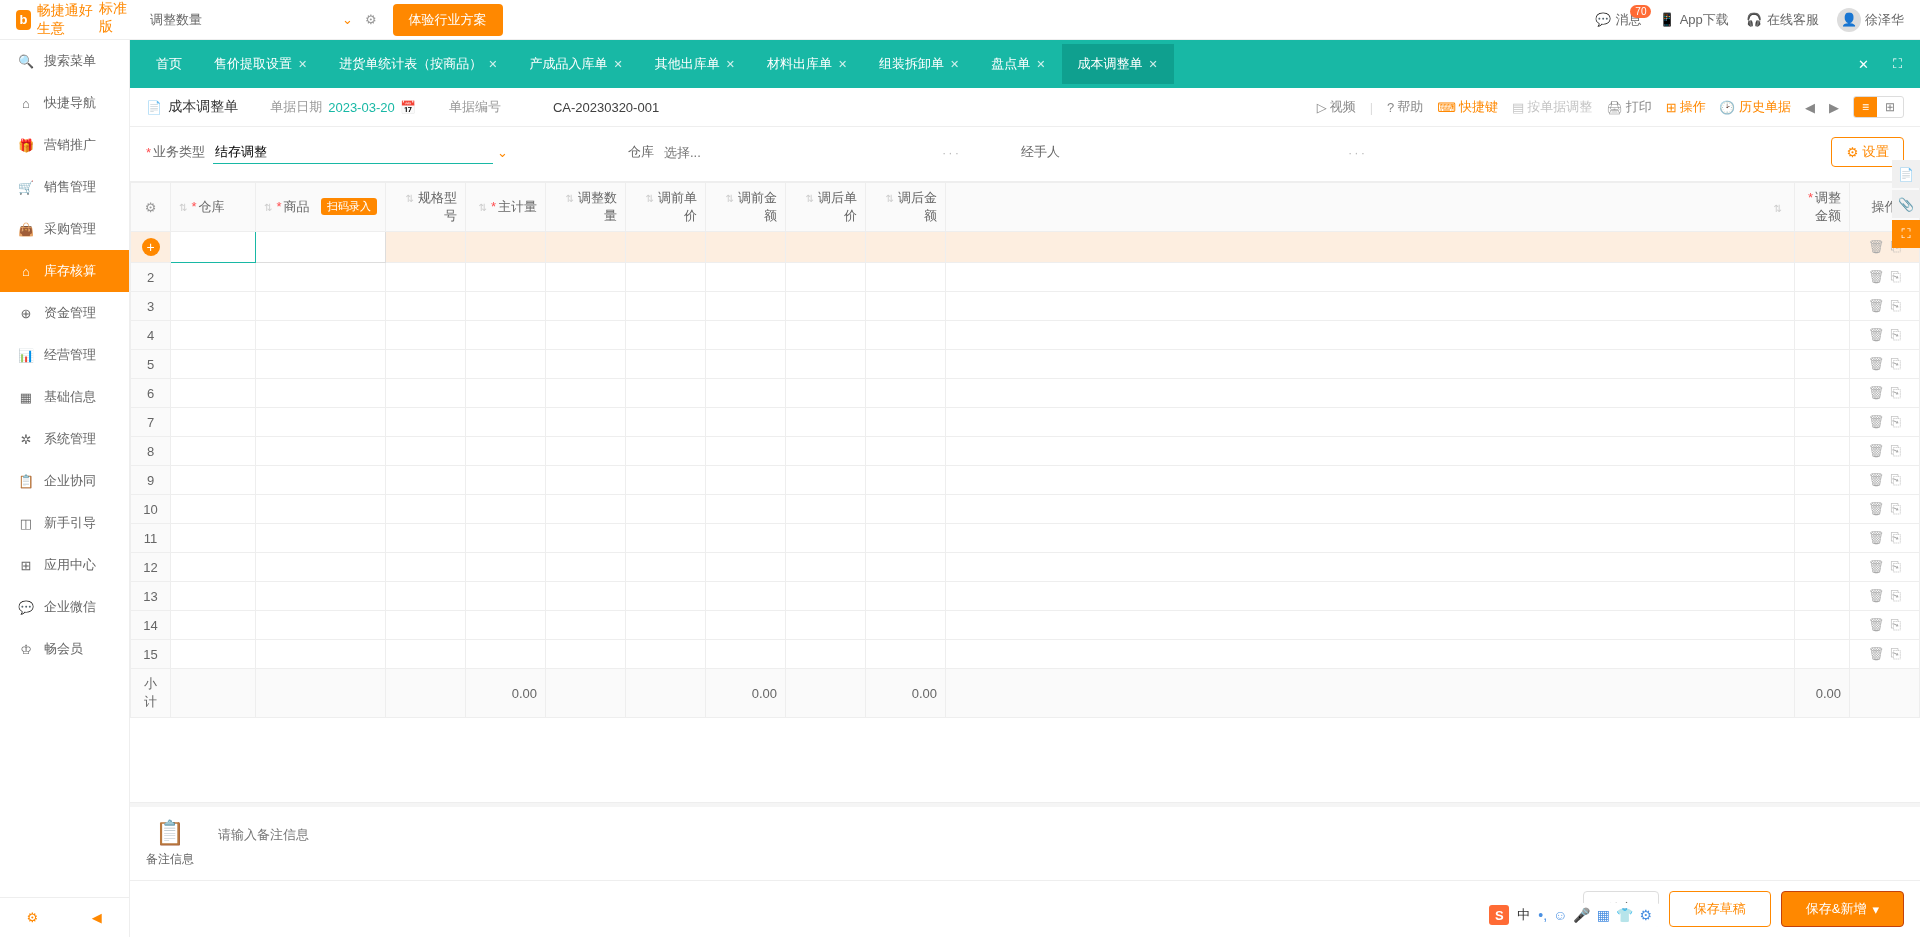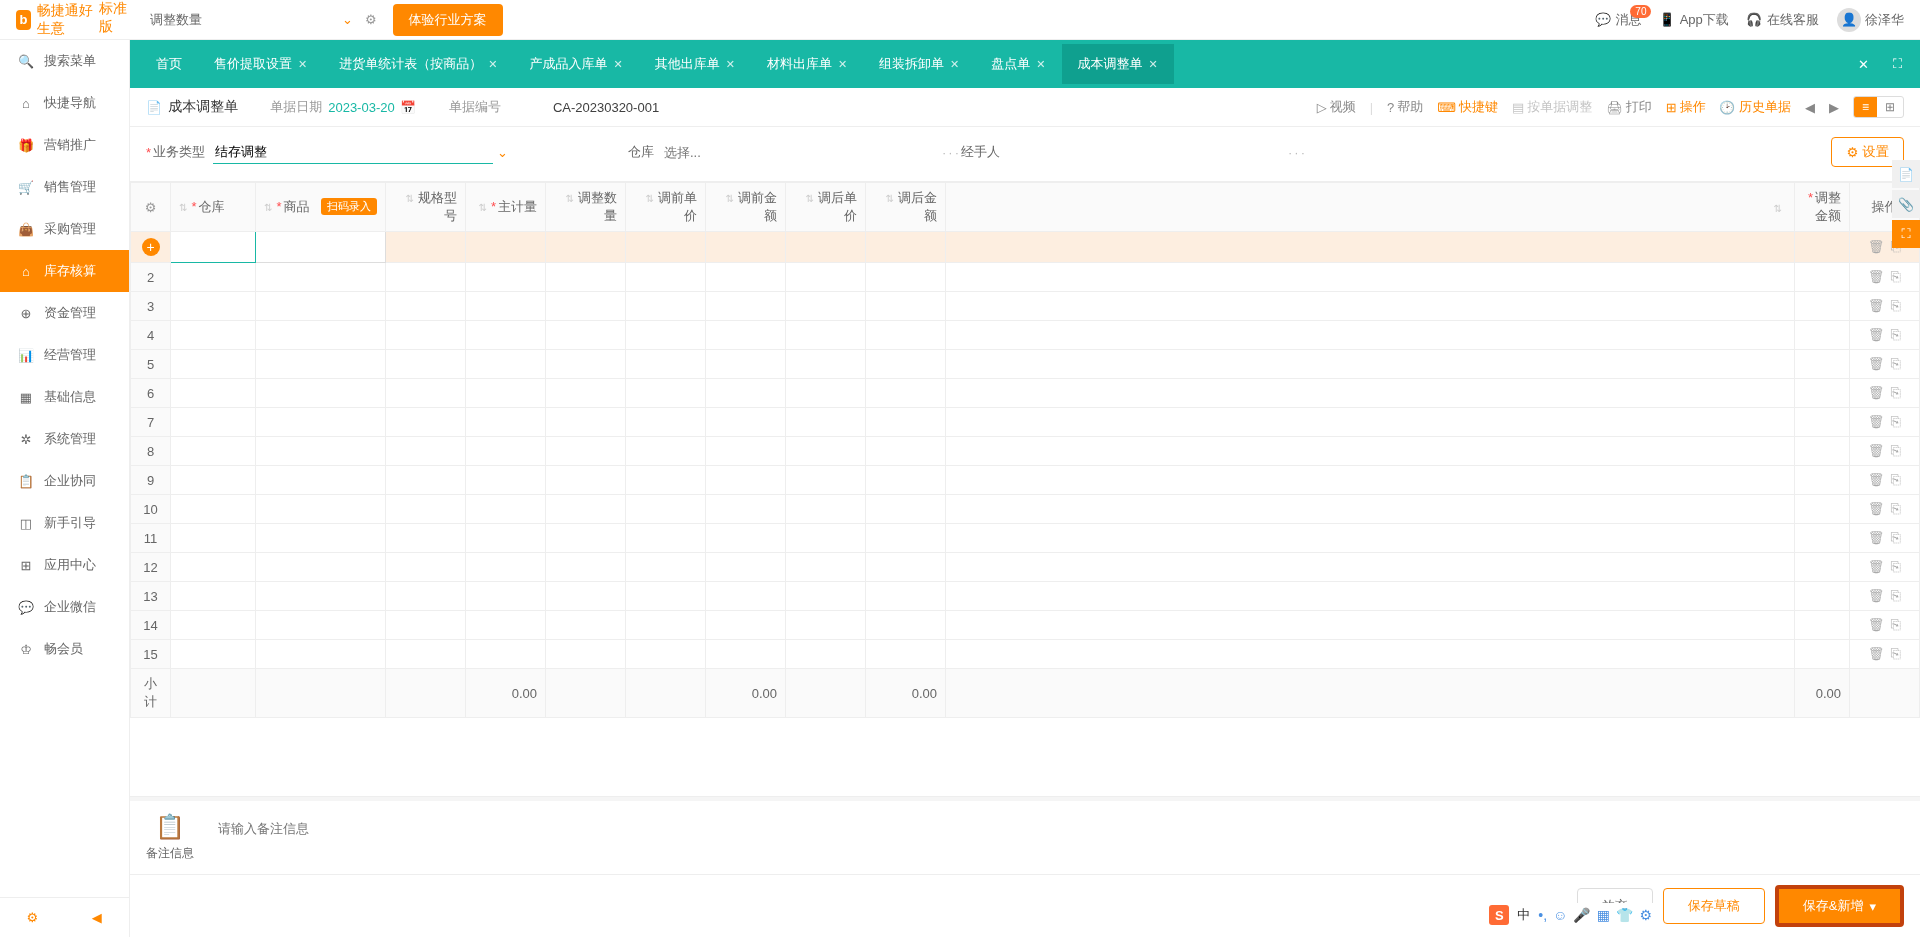--- a/index.html
+++ b/index.html
@@ -107,21 +107,21 @@
 .remarks-section { background: #fff; padding: 12px 16px; display: flex; align-items: flex-start; gap: 16px; border-top: 4px solid #f5f5f5; }
 .remarks-icon-area { display: flex; flex-direction: column; align-items: center; color: #18b8a5; }
 .remarks-icon { font-size: 24px; }
 .remarks-label { font-size: 12px; color: #666; margin-top: 4px; }
 .remarks-input { flex: 1; border: none; outline: none; padding: 8px; color: #bbb; font-size: 13px; background: transparent; }
 
 
 .footer-bar { background: #fff; padding: 10px 16px; display: flex; align-items: center; justify-content: flex-end; gap: 10px; border-top: 1px solid #eee; }
 .btn-default { border: 1px solid #ddd; background: #fff; color: #666; padding: 8px 24px; border-radius: 4px; cursor: pointer; font-size: 13px; }
 .btn-outline-orange { border: 1px solid #ff8800; background: #fff; color: #ff8800; padding: 8px 24px; border-radius: 4px; cursor: pointer; font-size: 13px; }
-.btn-orange { border: 4px solid #c2410c; background: #ff8800; color: #fff; padding: 8px 24px; border-radius: 4px; cursor: pointer; font-size: 13px; display: flex; align-items: center; gap: 6px; }
+.btn-orange { border: 1px solid #c2410c; background: #ff8800; color: #fff; padding: 8px 24px; border-radius: 4px; cursor: pointer; font-size: 13px; display: flex; align-items: center; gap: 6px; }
 
 
 .right-rail { position: fixed; right: 0; top: 160px; display: flex; flex-direction: column; gap: 2px; }
 .rail-btn { width: 28px; height: 28px; background: #f0f0f0; display: flex; align-items: center; justify-content: center; color: #999; cursor: pointer; }
 .rail-btn.accent { background: #ff8800; color: #fff; }
 
 
 .ime-bar { position: fixed; right: 260px; bottom: 10px; display: flex; align-items: center; gap: 8px; background: #fff; padding: 2px 8px; border-radius: 4px; }
 .ime-logo { width: 20px; height: 20px; background: #ff6b35; border-radius: 3px; color: #fff; display: flex; align-items: center; justify-content: center; font-weight: bold; font-size: 13px; }
 .ime-icons { display: flex; gap: 6px; color: #4a90e2; font-size: 14px; }
@@ -317,21 +317,21 @@
           <span class="required">*</span>
           <span class="field-label">业务类型</span>
           <input class="field-input" value="结存调整" style="">
           <span class="field-chev">⌄</span>
         </div>
         <div class="form-field" style="margin-left:60px;">
           <span class="field-label">仓库</span>
           <input class="field-select" placeholder="选择..." style="">
           <span class="field-more">···</span>
         </div>
-        <div class="form-field" style="">
+        <div class="form-field" style="margin-left:60px;">
           <span class="field-label">经手人</span>
           <input class="field-select" style="">
           <span class="field-more">···</span>
         </div>
         <div class="form-spacer"></div>
         <button class="btn-outline-accent">⚙ <span>设置</span></button>
       </div>
 
       <div class="table-wrapper">
         <table class="data-table">

